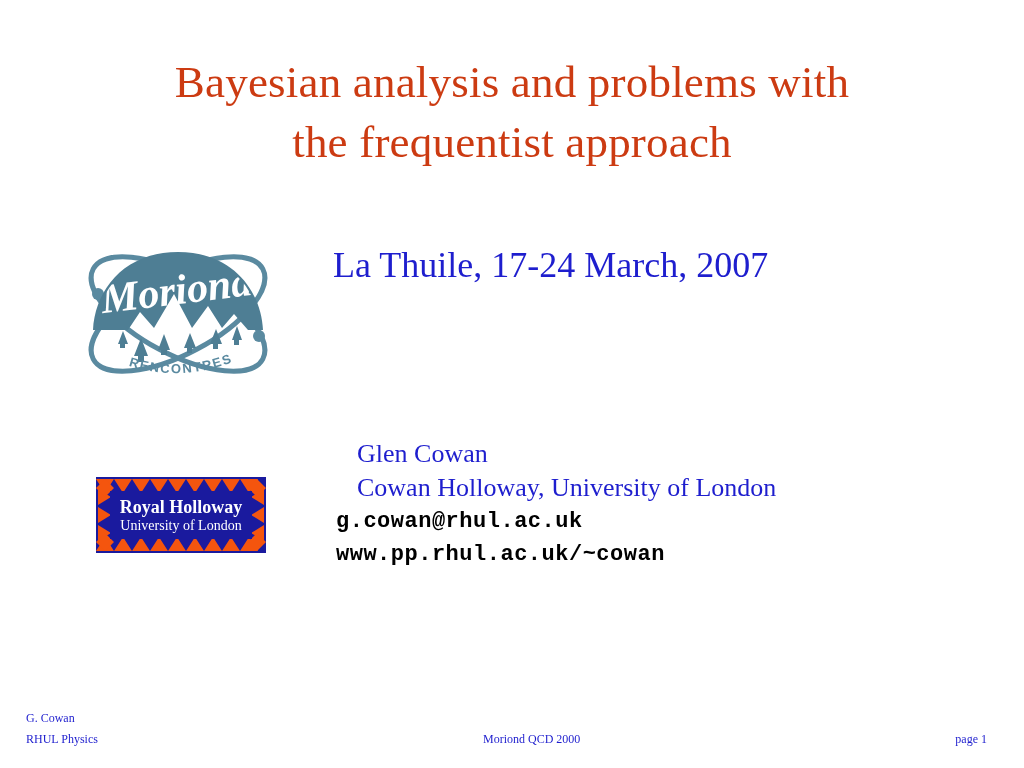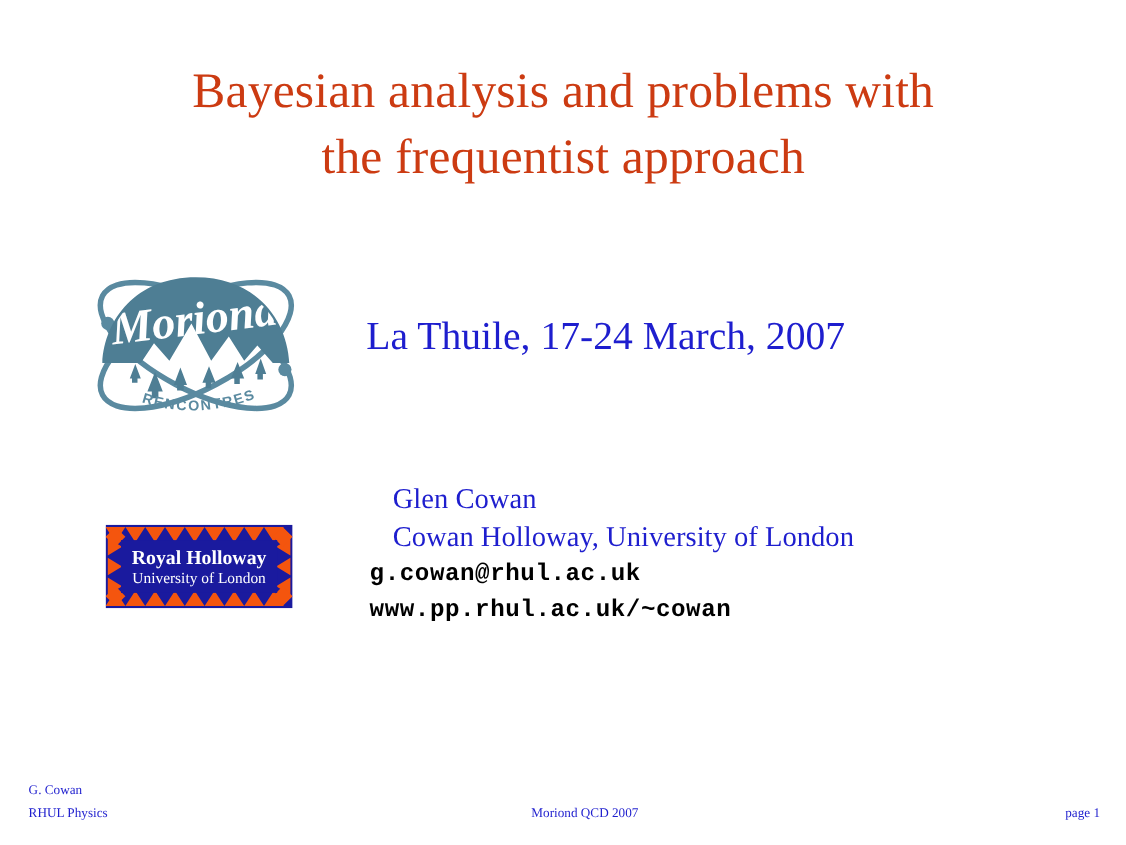--- a/index.html
+++ b/index.html
@@ -50,21 +50,21 @@
     top: 244px;
     width: 660px;
   }
   .conf-line {
     color: #1E1ECE;
     font-size: 36px;
     line-height: 43px;
     font-weight: 400;
     white-space: nowrap;
   }
-  .conf-line.venue { margin-top: 40px; }
+  .conf-line.venue { }
 
   
   #rhul-logo {
     position: absolute;
     left: 96px;
     top: 477px;
     width: 170px;
     height: 60px;
     border-radius: 24px;
   }
@@ -104,21 +104,21 @@
   }
   .footer-text {
     position: absolute;
     color: #1E1ECE;
     font-size: 12px;
     line-height: 21px;
     white-space: nowrap;
   }
   #footer-left  { left: 26px;  top: 10px; }
   #footer-center{ left: 483px; top: 31px; }
-  #footer-right { right: 24px; top: 31px; }
+  #footer-right { right: 37px; top: 31px; }
 </style>
 </head>
 <body>
 
 <div id="title-block">
   <div class="title-line">Bayesian analysis and problems with</div>
   <div class="title-line">the frequentist approach</div>
 </div>
 
 <div id="moriond-logo">
@@ -202,15 +202,15 @@
   <div class="author-line">Cowan Holloway, University of London</div>
   <div class="contact-line">g.cowan@rhul.ac.uk</div>
   <div class="contact-line">www.pp.rhul.ac.uk/~cowan</div>
 </div>
 
 <div id="footer">
   <div class="footer-text" id="footer-left">
     <div>G. Cowan</div>
     <div>RHUL Physics</div>
   </div>
-  <div class="footer-text" id="footer-center">Moriond QCD 2007</div>
+  <div class="footer-text" id="footer-center">Moriond QCD 2000</div>
   <div class="footer-text" id="footer-right">page 1</div>
 </div>
 
 </body></html>

